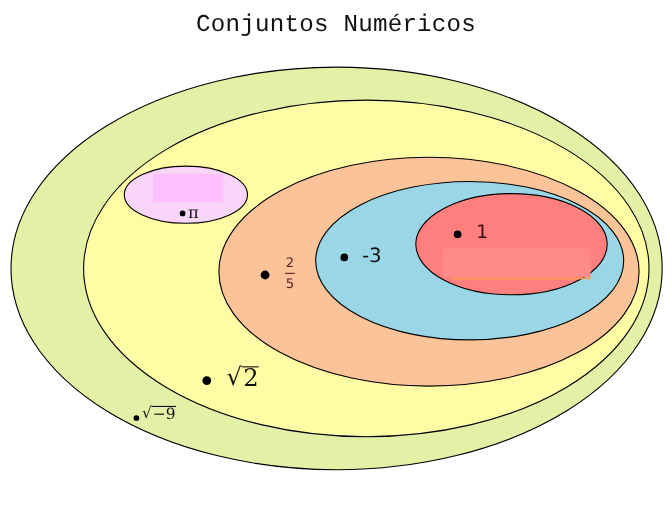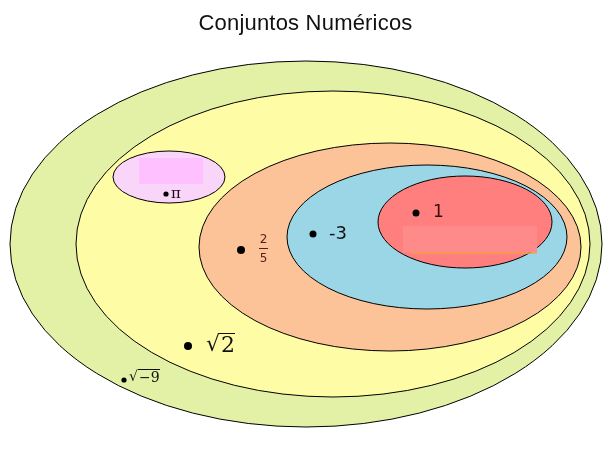--- a/index.html
+++ b/index.html
@@ -1,17 +1,17 @@
 <!DOCTYPE html>
 <html><head>
 <meta charset="utf-8">
 <style>
   html, body { margin: 0; padding: 0; background: #ffffff; }
   body { width: 611px; height: 468px; position: relative; overflow: hidden; font-family: "DejaVu Sans", sans-serif; }
-  .title { position: absolute; left: 0; top: 10px; width: 611px; text-align: center; font-size: 22px; color: #111; font-family: Liberation Sans, sans-serif; letter-spacing: 0.2px; }
+  .title { position: absolute; left: 0; top: 10px; width: 611px; text-align: center; font-size: 22px; color: #111; font-family: Liberation Mono, monospace; letter-spacing: 0.2px; }
   svg.diagram { position: absolute; left: 0; top: 0; }
   .lbl { position: absolute; color: #111; font-family: "DejaVu Serif", serif; line-height: 1; white-space: nowrap; }
   .lbl-sans { font-family: "DejaVu Sans", sans-serif; }
   .frac { position: absolute; display: flex; flex-direction: column; align-items: center; color: #5a1a1a; font-family: "DejaVu Sans", sans-serif; font-size: 12px; line-height: 1; }
   .frac .bar { width: 9px; height: 1px; background: #5a1a1a; margin: 3px 0; }
   .sqrt { position: absolute; display: flex; align-items: flex-start; color: #111; font-family: "DejaVu Serif", serif; line-height: 1; }
   .sqrt .rad { border-top: 1.3px solid #111; padding-left: 1px; }
 </style>
 </head>
 <body>

